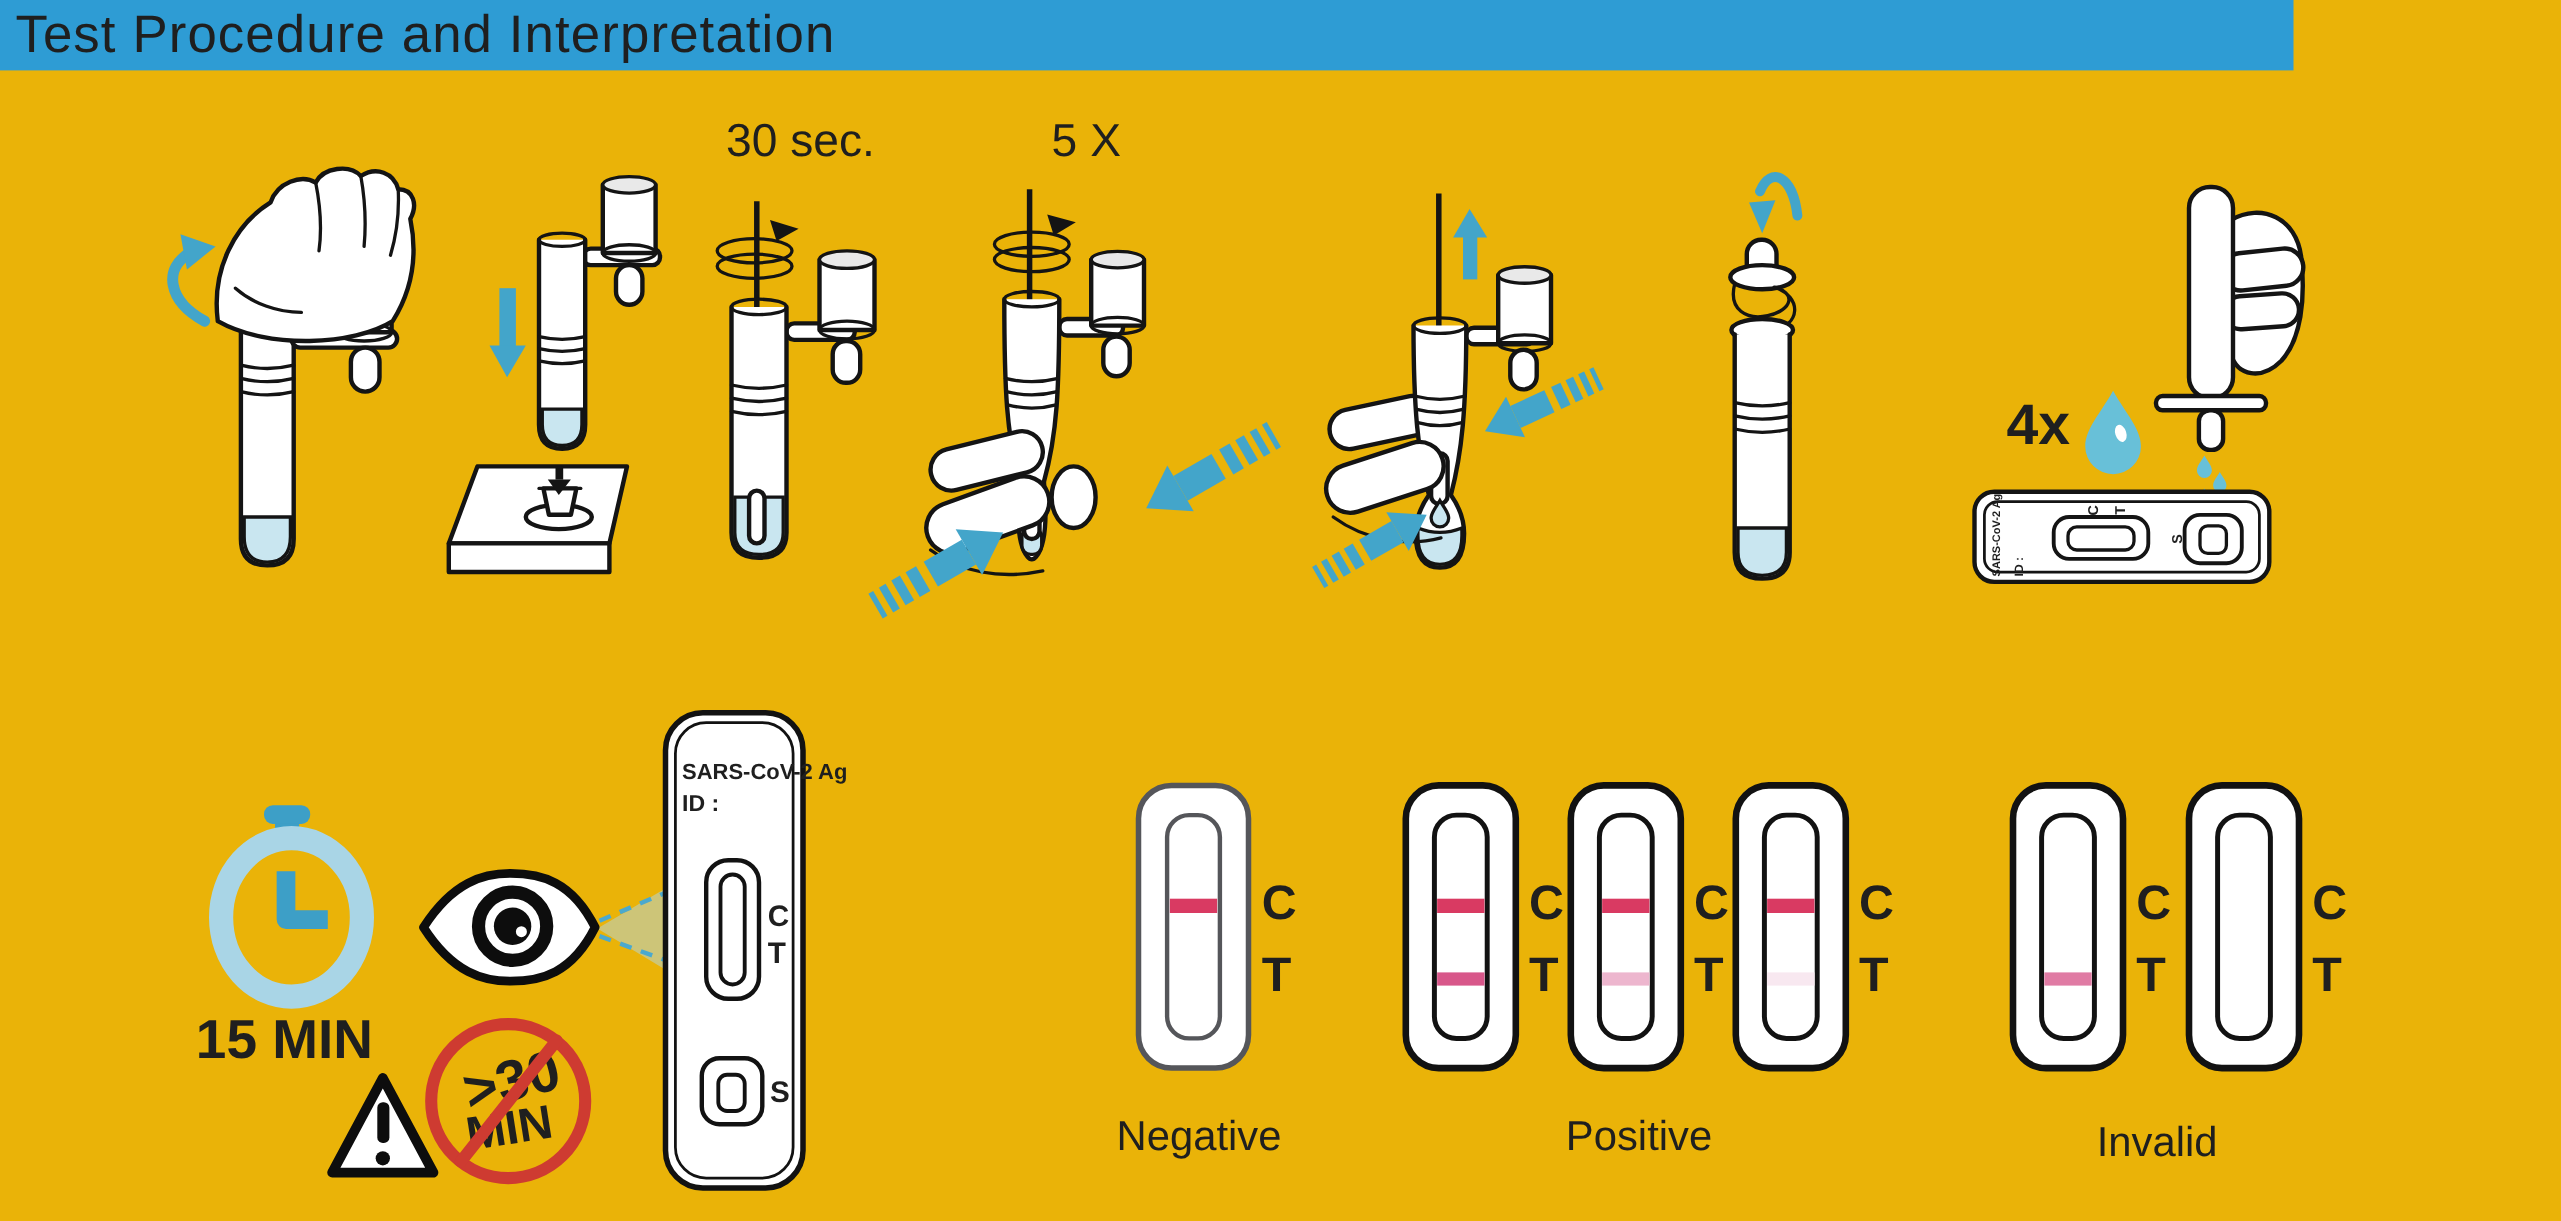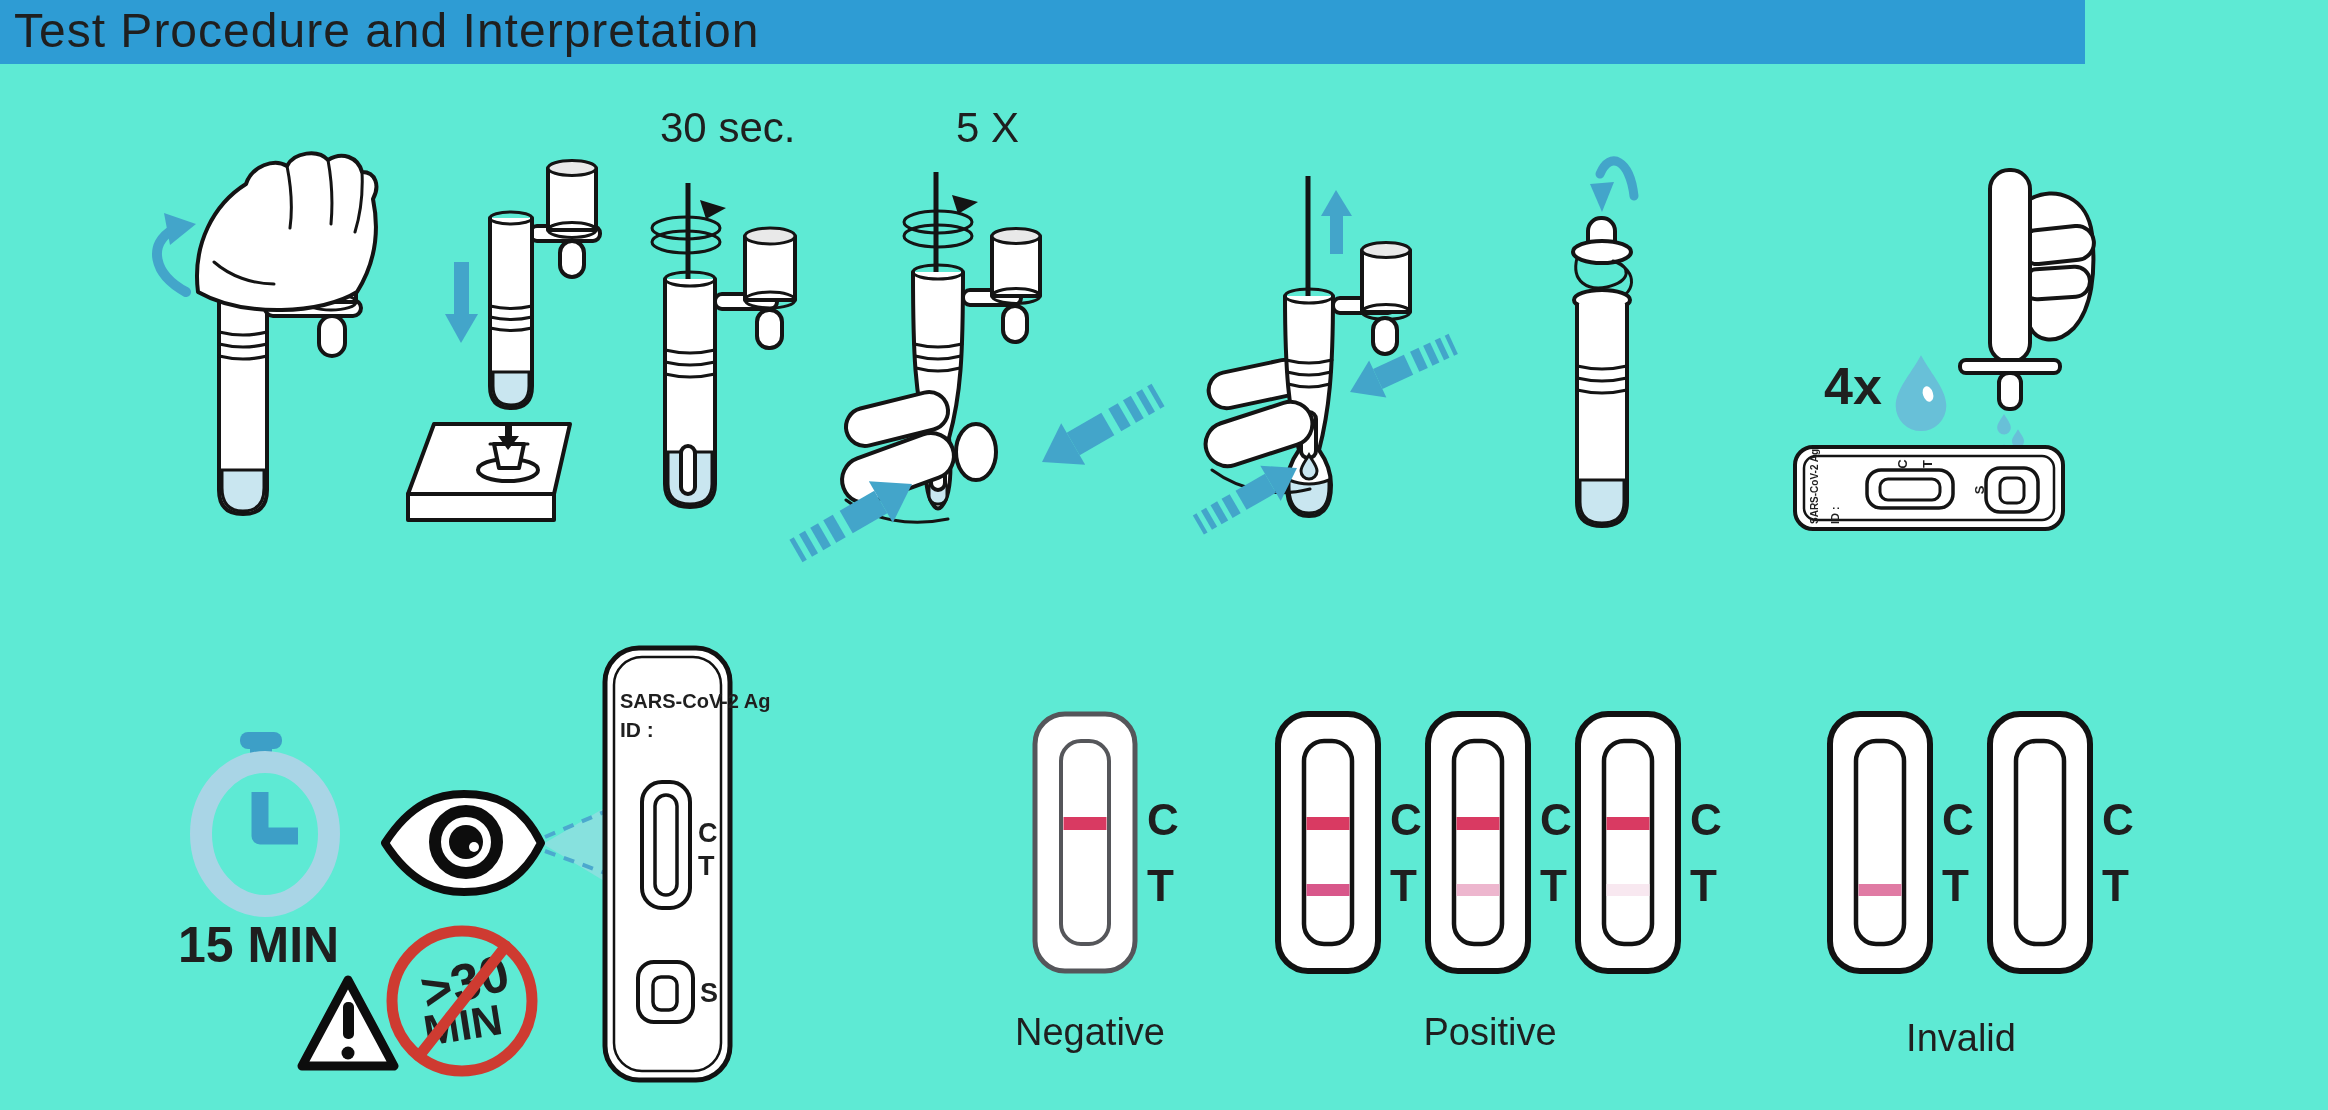--- a/index.html
+++ b/index.html
@@ -1,16 +1,16 @@
 <!DOCTYPE html>
 <html><head>
 <meta charset="utf-8">
 <style>
   html,body{margin:0;padding:0;background:#ffffff;}
-  .stage{position:relative;width:2328px;height:1110px;background:#5eead4;overflow:hidden;text-align:center;}
+  .stage{position:relative;width:2328px;height:1110px;background:#eab308;overflow:hidden;text-align:center;}
   svg{position:absolute;left:0;top:0;}
   text{font-family:"Liberation Sans", sans-serif;fill:#1f1f1f;}
   .ttl{font-size:48px;letter-spacing:1px;}
   .cap{font-size:42px;}
   .outline{fill:#ffffff;stroke:#141414;stroke-width:4;stroke-linejoin:round;stroke-linecap:round;}
   .thin{fill:none;stroke:#141414;stroke-width:3;stroke-linejoin:round;stroke-linecap:round;}
   .liquid{fill:#C9E6F0;stroke:#141414;stroke-width:3;}
   .graytop{fill:#E9E9E9;stroke:#141414;stroke-width:3;}
   .bluefill{fill:#43A5CA;}
   .bluestroke{fill:none;stroke:#43A5CA;stroke-width:10;stroke-linecap:round;}

